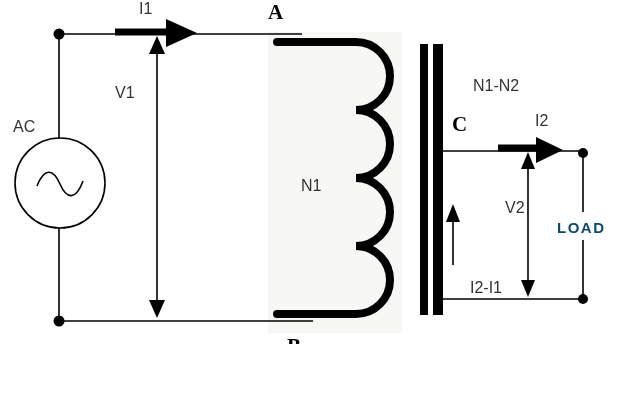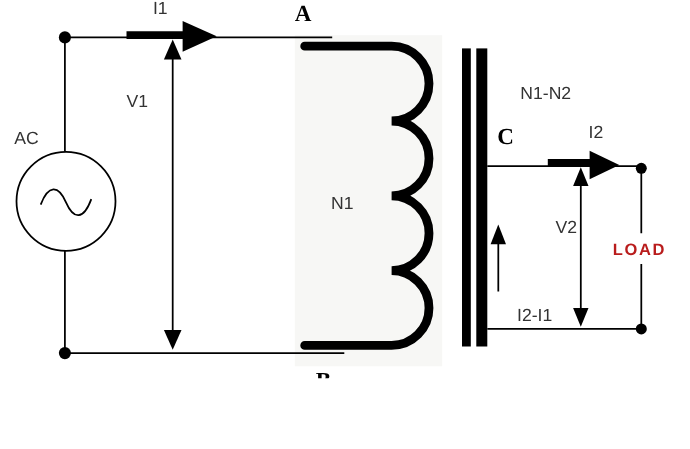--- a/index.html
+++ b/index.html
@@ -10,21 +10,21 @@
   #circuit-svg{position:absolute;left:0;top:0;}
   .lbl{
     position:absolute;color:#333333;font-size:16px;line-height:1;
     white-space:nowrap;user-select:none;
   }
   .terminal{
     font-family:"Liberation Serif",serif;font-weight:bold;
     font-size:21px;color:#000000;
   }
   .load-lbl{
-    font-weight:bold;font-size:15px;letter-spacing:1.5px;color:#b91c1c;
+    font-weight:bold;font-size:15px;letter-spacing:1.5px;color:#0c4a6e;
     background:#ffffff;padding:0 2px;
   }
   .watermark{
     font-family:"Liberation Serif",serif;font-weight:bold;
     font-size:21px;color:#1580D2;
   }
 </style>
 </head>
 <body>
 

